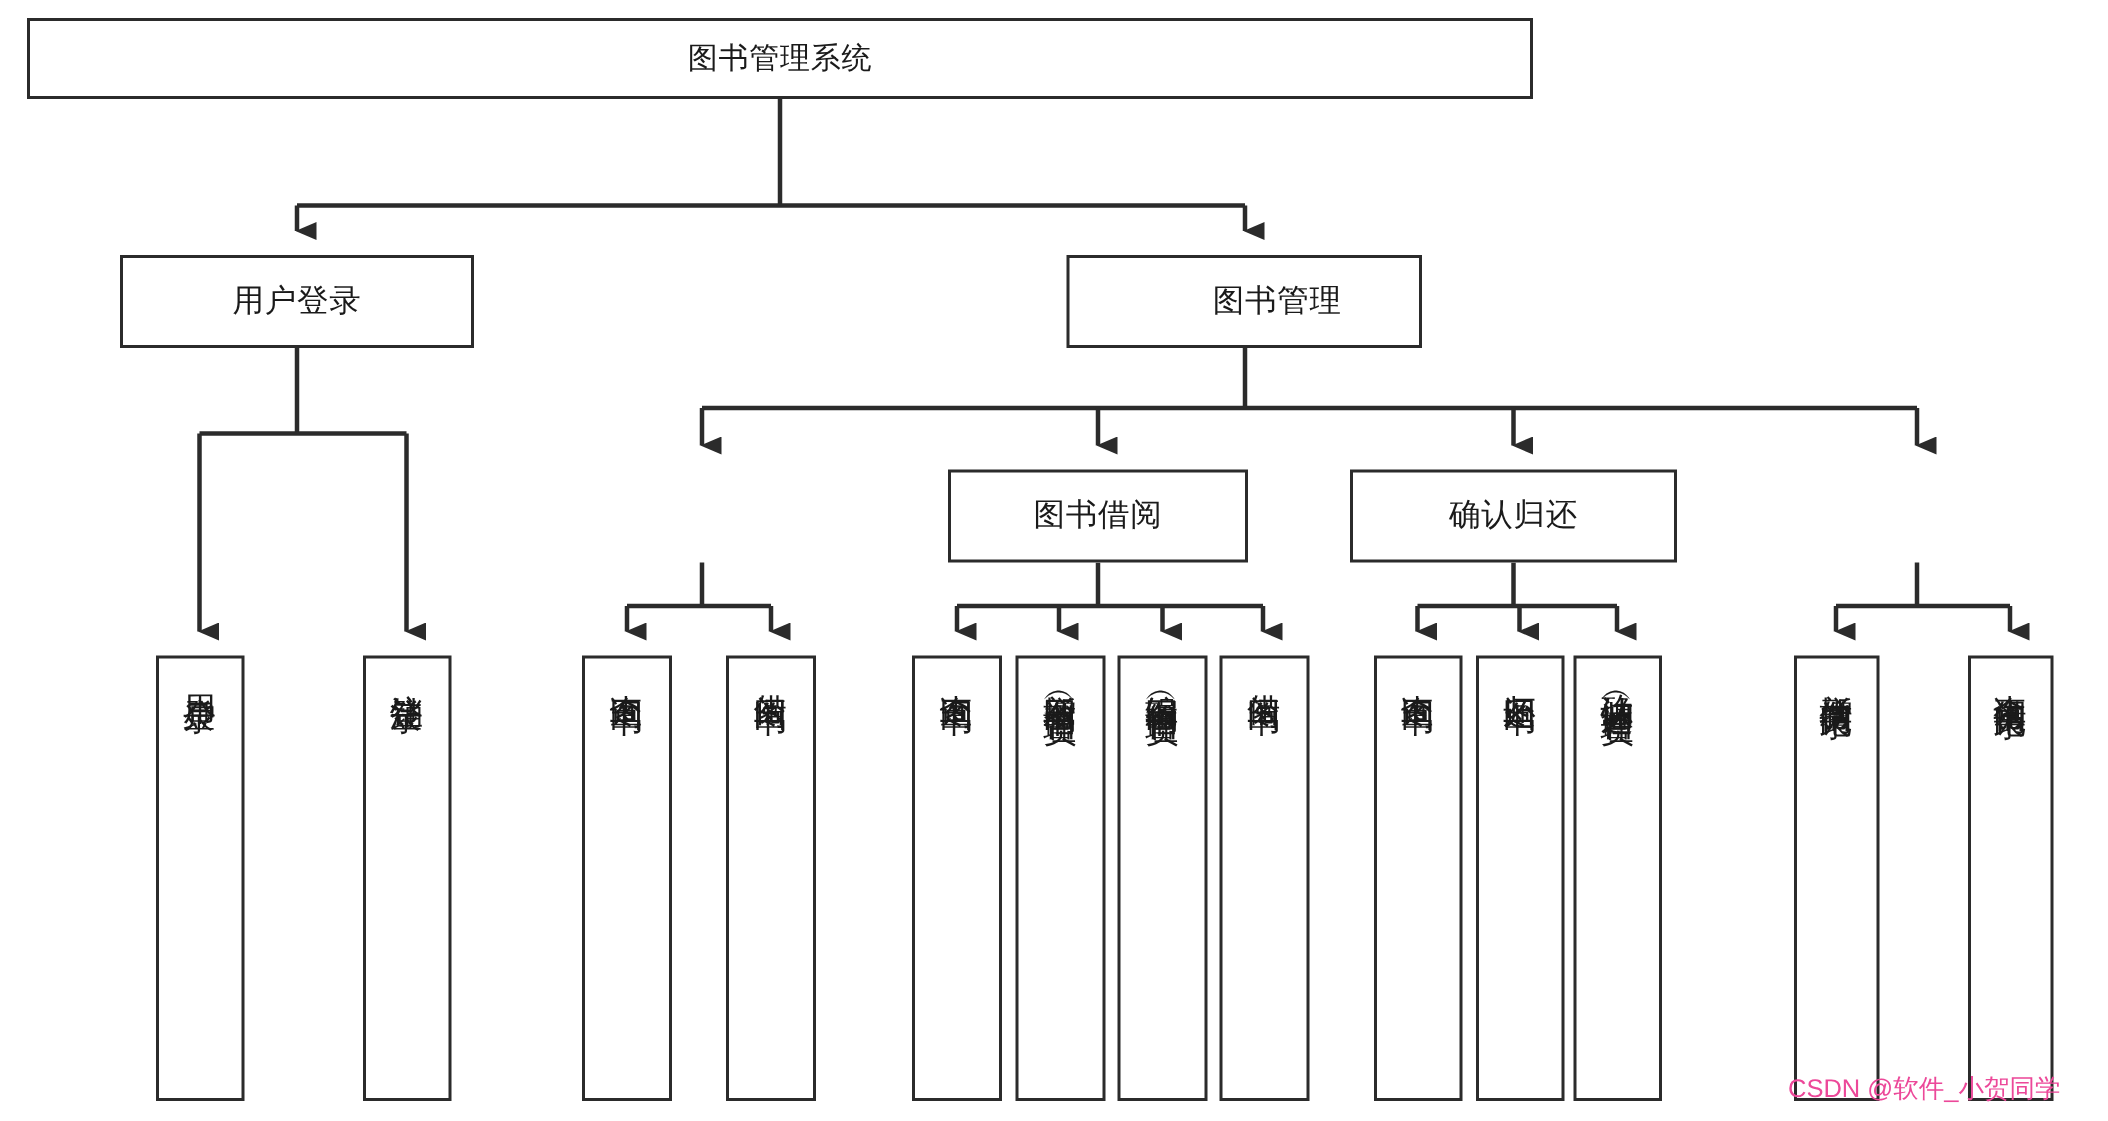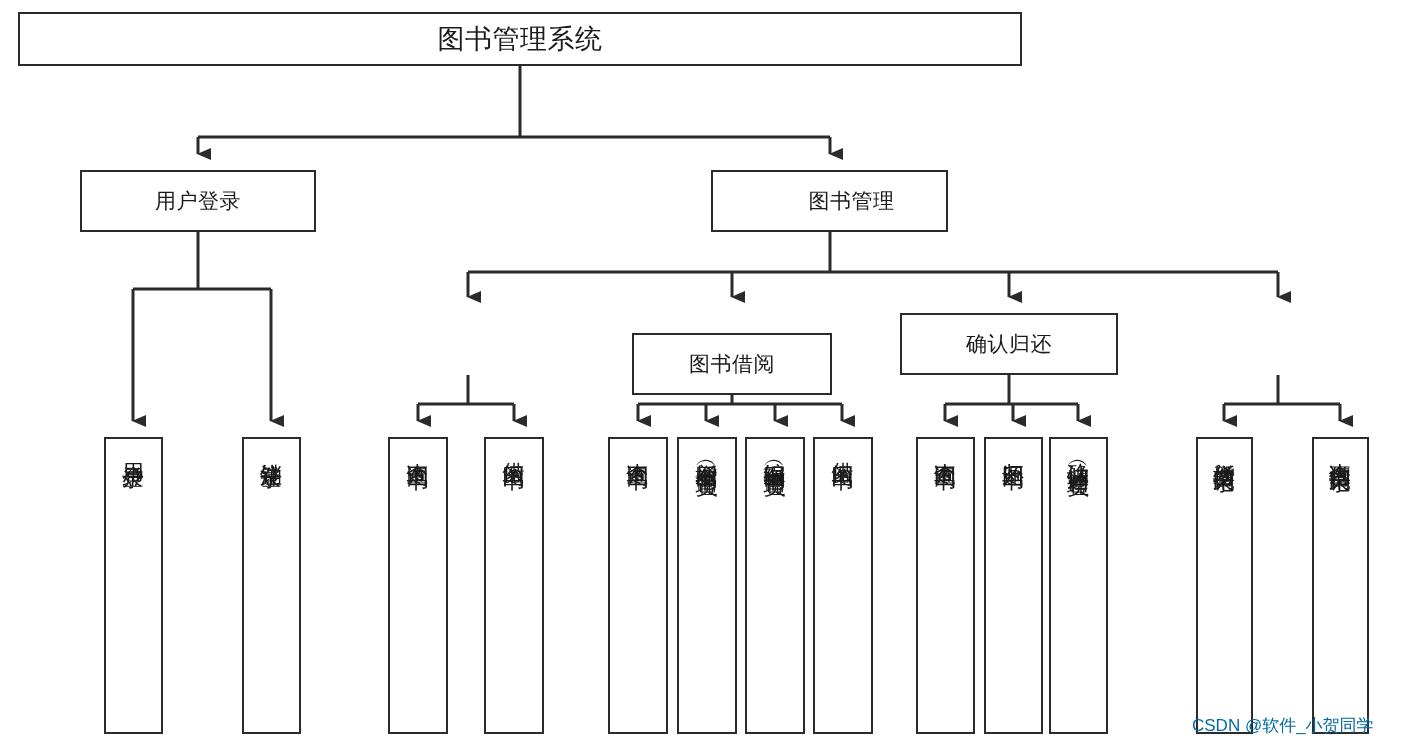--- a/index.html
+++ b/index.html
@@ -40,42 +40,42 @@
     text-align: center;
     line-height: 1.22;
     letter-spacing: 0.5px;
     white-space: nowrap;
   }
   
   .node.horiz .node-label {
     font-size: 21px;
   }
   .node.root .node-label {
-    font-size: 27px;
+    font-size: 20px;
   }
   
   .node.vert {
     align-items: flex-start;
     justify-content: center;
     padding-top: 6px;
   }
   .node.vert .node-label {
     writing-mode: vertical-rl;
     text-orientation: upright;
     font-size: 22px;
     line-height: 1.05;
     letter-spacing: 2px;
     white-space: nowrap;
   }
   .watermark {
     position: absolute;
     left: 1192px;
     top: 714px;
     font-size: 17px;
-    color: #0369a1;
+    color: #ec4899;
     white-space: nowrap;
     z-index: 5;
   }
 </style>
 </head>
 <body>
 
 <div id="canvas">
 
   <svg id="edges" viewBox="0 0 1405 747" xmlns="http://www.w3.org/2000/svg">
@@ -132,21 +132,21 @@
     <span class="node-label">图书管理系统</span>
   </div>
 
   <div class="node horiz" style="left:80px; top:170px; width:236px; height:62px;">
     <span class="node-label">用户登录</span>
   </div>
   <div class="node horiz" style="left:711px; top:170px; width:237px; height:62px;padding-left:44px;">
     <span class="node-label">图书管理</span>
   </div>
 
-  <div class="node horiz" style="left:632px; top:313px; width:200px; height:62px;margin-top:20px;">
+  <div class="node horiz" style="left:632px; top:313px; width:200px; height:62px;">
     <span class="node-label">图书借阅</span>
   </div>
   <div class="node horiz" style="left:900px; top:313px; width:218px; height:62px;">
     <span class="node-label">确认归还</span>
   </div>
 
   <div class="node vert" style="left:104px; top:437px; width:59px; height:297px;">
     <span class="node-label">用户登录</span>
   </div>
   <div class="node vert" style="left:242px; top:437px; width:59px; height:297px;">

